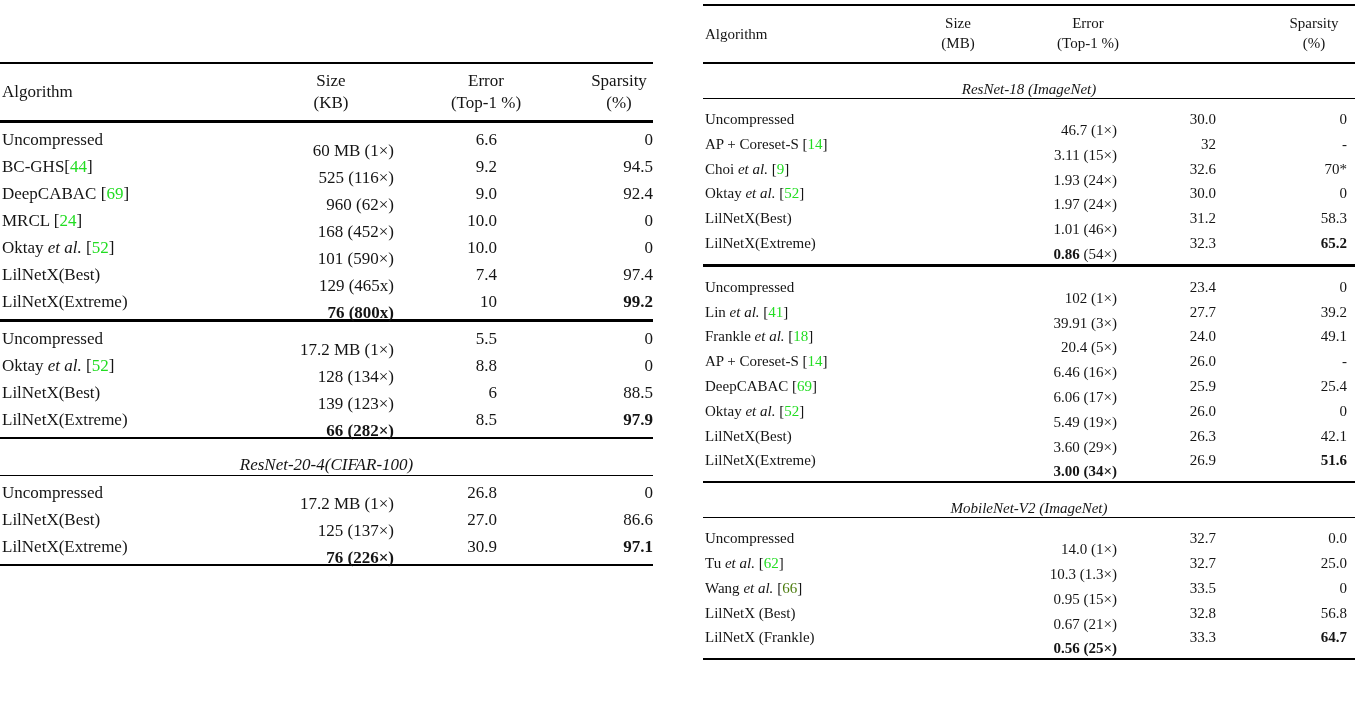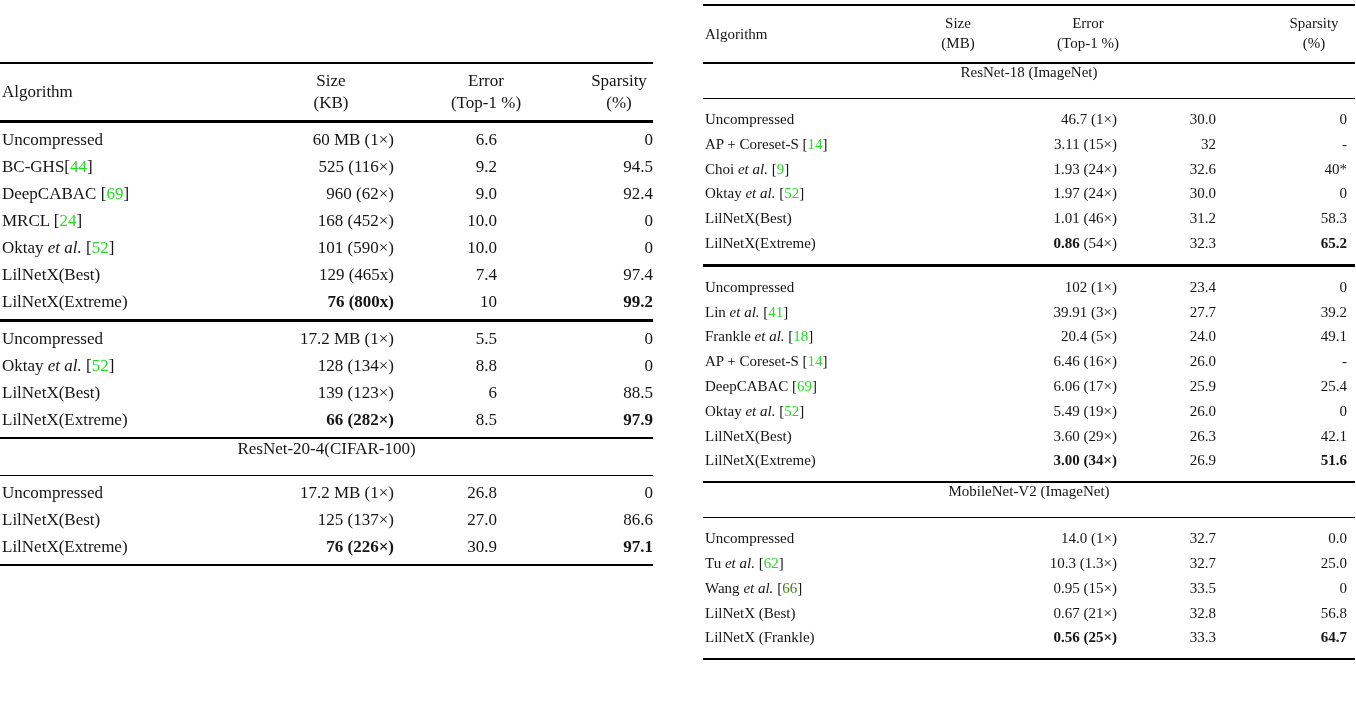--- a/index.html
+++ b/index.html
@@ -13,28 +13,28 @@
     --rowh:27px;--c2r:259px;--c3r:156px;--c4r:0px;--h2:331px;--h3:486px;--h4:619px;}
   .t-right{left:703px;top:4px;width:652px;font-size:15px;
     --rowh:24.8px;--c2r:238px;--c3r:139px;--c4r:8px;--h2:255px;--h3:385px;--h4:611px;}
   .rule{height:1.5px;background:#000;}
   .rule.thick{height:2px;}
   .thead{position:relative;height:56px;}
   .thead .algo{position:absolute;left:2px;top:50%;transform:translateY(-50%);text-align:center;}
   .hcol{position:absolute;top:50%;transform:translate(-50%,-50%);
         text-align:center;line-height:1.32;white-space:nowrap;}
   .hcol.h2{left:var(--h2);} .hcol.h3{left:var(--h3);} .hcol.h4{left:var(--h4);}
-  .sect{display:flex;align-items:flex-start;justify-content:center;white-space:nowrap;}
+  .sect{display:flex;align-items:flex-end;justify-content:center;white-space:nowrap;font-style:italic;}
   .t-left .sect{height:36px;}
   .t-right .sect{height:34px;}
   .t-left .tbody-b{padding:3px 0 4px;}
   .t-right .tbody-b{padding:8px 0;}
   .row{position:relative;height:var(--rowh);line-height:var(--rowh);white-space:nowrap;}
   .row .c1{position:absolute;left:2px;}
-  .row .c2{position:absolute;right:var(--c2r);}
+  .row .c2{position:absolute;right:var(--c2r);margin-top:11px;}
   .row .c3{position:absolute;right:var(--c3r);}
   .row .c4{position:absolute;right:var(--c4r);}
   i{font-style:italic;}
   b{font-weight:bold;}
   .cite{color:#22dd22;}
 </style>
 </head>
 <body style="color: rgb(21, 21, 21);">
 
 <div id="tables">
@@ -188,21 +188,21 @@
         <div class="row">
           <span class="c1"><span>AP + Coreset-S </span><span class="bracket">[<span class="cite" style="color: rgb(34, 221, 34);">14</span>]</span></span>
           <span class="c2"><span>3.11 (15×)</span></span>
           <span class="c3">32</span>
           <span class="c4"><span>-</span></span>
         </div>
         <div class="row">
           <span class="c1"><span>Choi </span><i>et al.</i> <span class="bracket">[<span class="cite" style="color: rgb(34, 221, 34);">9</span>]</span></span>
           <span class="c2"><span>1.93 (24×)</span></span>
           <span class="c3">32.6</span>
-          <span class="c4"><span>40*</span></span>
+          <span class="c4"><span>70*</span></span>
         </div>
         <div class="row">
           <span class="c1"><span>Oktay </span><i>et al.</i> <span class="bracket">[<span class="cite" style="color: rgb(34, 221, 34);">52</span>]</span></span>
           <span class="c2"><span>1.97 (24×)</span></span>
           <span class="c3">30.0</span>
           <span class="c4"><span>0</span></span>
         </div>
         <div class="row">
           <span class="c1"><span>LilNetX(Best)</span></span>
           <span class="c2"><span>1.01 (46×)</span></span>

